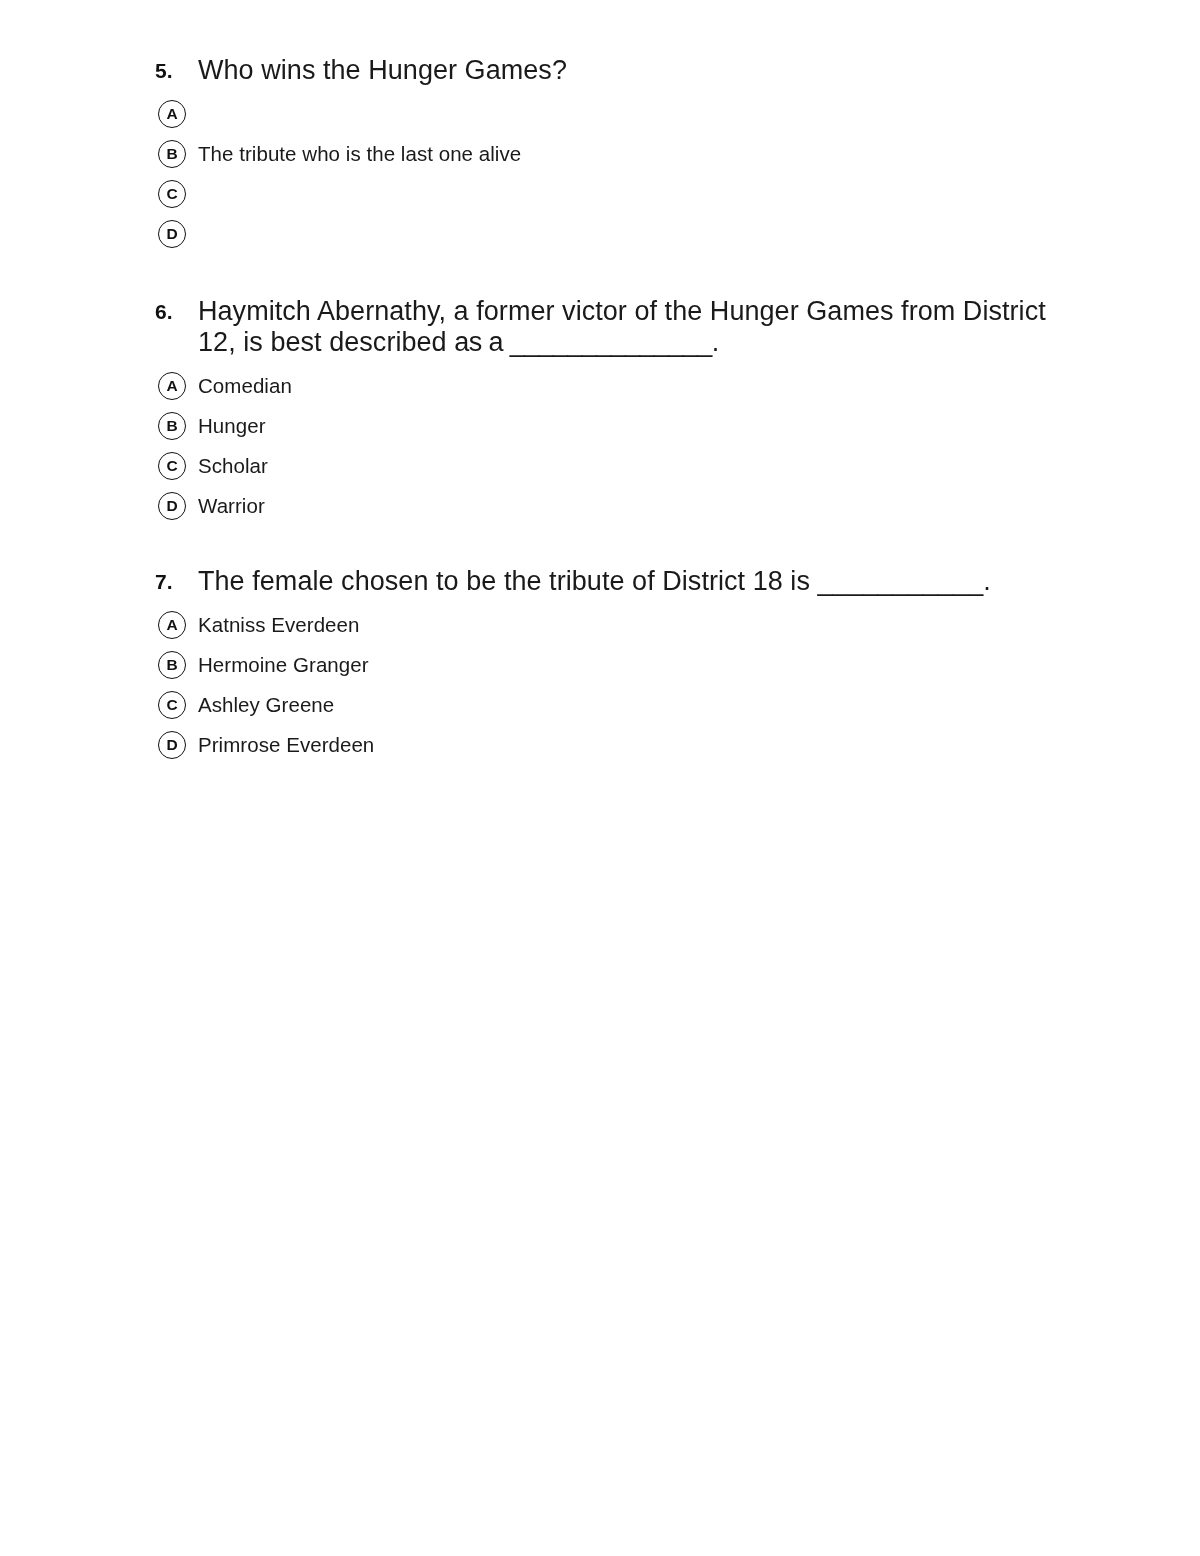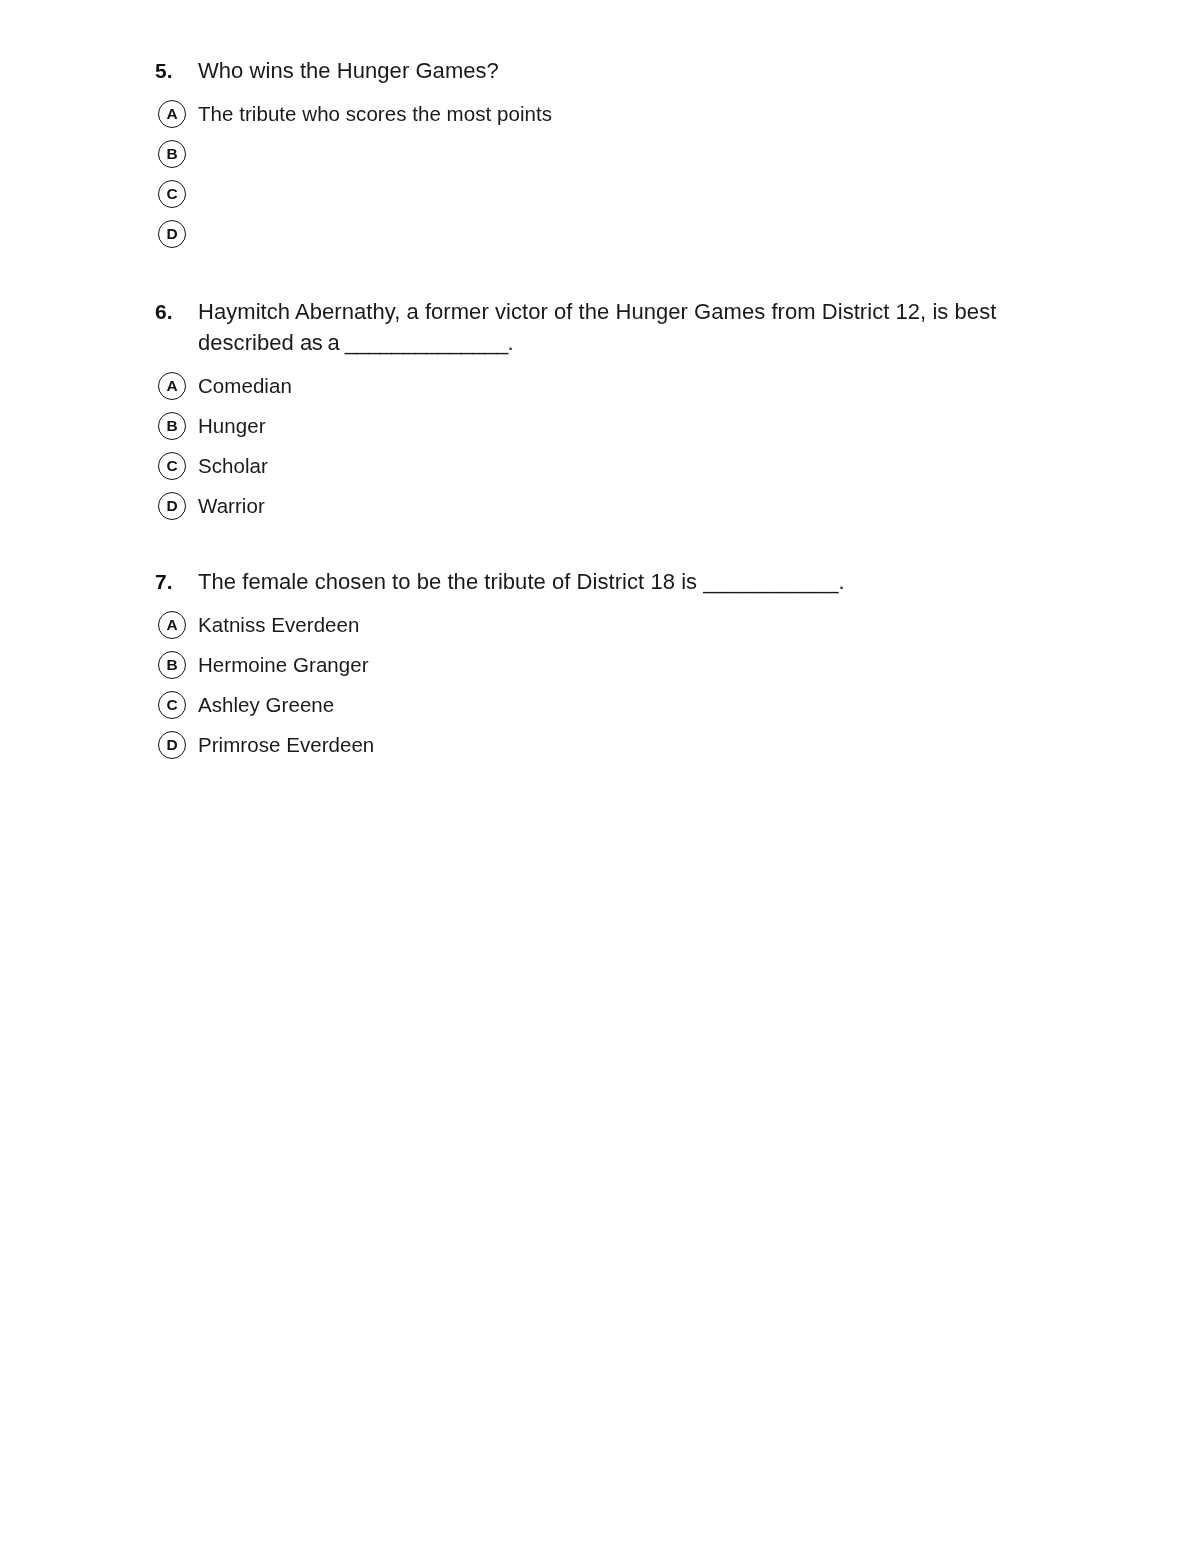--- a/index.html
+++ b/index.html
@@ -41,21 +41,21 @@
     width: 43px;
     flex: 0 0 43px;
     font-size: 21px;
     font-weight: bold;
     line-height: 31px;
     color: #111111;
     letter-spacing: 0.1px;
   }
   .q-text {
     flex: 1 1 auto;
-    font-size: 22px;
+    font-size: 27px;
     line-height: 31px;
     color: #1a1a1a;
     letter-spacing: 0.05px;
   }
   .q-text .blank {
     letter-spacing: -0.6px;
   }
 
   .options {
     margin-top: 8px;
@@ -98,24 +98,24 @@
   <div class="question-block" id="q-block-0">
     <div class="question-row">
       <div class="q-number">5.</div>
       <div class="q-text">
         <span>Who wins the Hunger Games?</span>
       </div>
     </div>
     <div class="options">
       <div class="option-row">
         <div class="option-bubble">A</div>
-        <div class="option-text">The tribute who scores the most points</div>
       </div>
       <div class="option-row">
         <div class="option-bubble">B</div>
+        <div class="option-text">The tribute who is the last one alive</div>
       </div>
       <div class="option-row">
         <div class="option-bubble">C</div>
       </div>
       <div class="option-row">
         <div class="option-bubble">D</div>
       </div>
     </div>
   </div>
 

